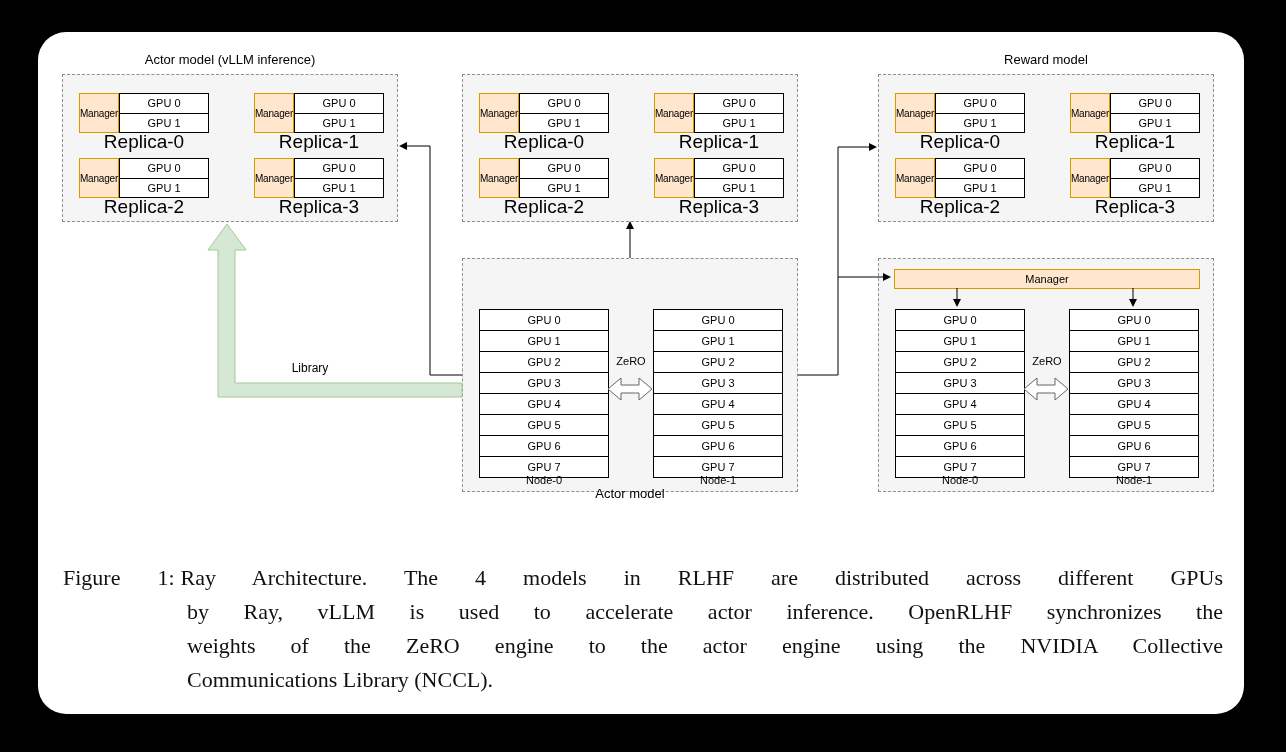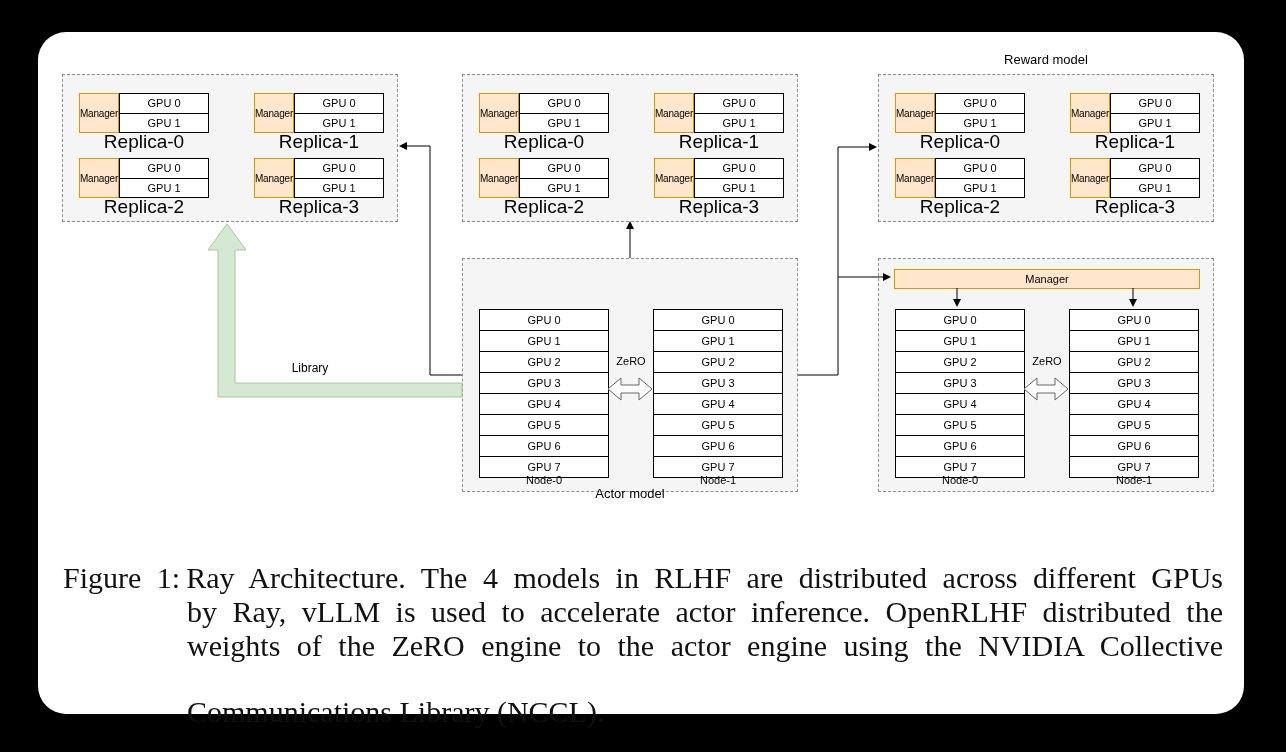--- a/index.html
+++ b/index.html
@@ -28,32 +28,33 @@
   .manager-bar{position:absolute;left:15px;top:10px;width:306px;height:20px;box-sizing:border-box;
                background:#ffe6cc;border:1px solid #d79b00;display:flex;align-items:center;justify-content:center;font-size:11px;}
 
   .zero-label{position:absolute;left:146px;top:96px;width:44px;text-align:center;font-size:11px;}
   .update-label{position:absolute;left:270px;top:361px;width:80px;text-align:center;font-size:12px;}
 
   .overlay{position:absolute;left:0;top:0;pointer-events:none;}
 
   
   .caption{position:absolute;left:63px;top:561px;width:1160px;
-           font-family:"Liberation Serif",serif;font-size:30px;color:#111;}
+           font-family:"Liberation Serif",serif;font-size:22px;color:#111;}
   .cap-line{line-height:34px;text-align:justify;text-align-last:justify;white-space:normal;}
   .cap-line.cont{padding-left:124px;}
-  .cap-line.last{text-align:center;text-align-last:left;margin-top:32px;}
+  .cap-line.last{text-align:center;text-align-last:left;}
   .cap-label{padding-right:6px;}
 </style>
 </head>
 <body>
 
 <div class="stage">
   <div class="card"></div>
 
+  <div class="panel-title" style="left:62px;top:52px">Actor model (vLLM inference)</div>
   <div class="panel-title" style="left:878px;top:52px">Reward model</div>
 
   <div class="panel" style="left:62px;top:74px;width:336px;height:148px">
     <div class="replica" style="left:16px;top:18px">
       <div class="rep-manager">Manager</div>
       <div class="rep-gpus">
         <div class="gpu-row">GPU 0</div>
         <div class="gpu-row">GPU 1</div>
       </div>
     </div>
@@ -230,17 +231,17 @@
     <polygon points="957,307 953,299 961,299" fill="#000"></polygon>
     <path d="M1133,288 V300" fill="none" stroke="#000" stroke-width="1"></path>
     <polygon points="1133,307 1129,299 1137,299" fill="#000"></polygon>
 
     <polygon points="608,389 621,378 621,385 639,385 639,378 652,389 639,400 639,393 621,393 621,400" fill="#ffffff" stroke="#666666" stroke-width="1"></polygon>
     <polygon points="1024,389 1037,378 1037,385 1055,385 1055,378 1068,389 1055,400 1055,393 1037,393 1037,400" fill="#ffffff" stroke="#666666" stroke-width="1"></polygon>
   </svg>
 
   <div class="caption">
     <div class="cap-line"><span class="cap-label">Figure 1:</span><span>Ray Architecture. The 4 models in RLHF are distributed across different GPUs</span></div>
-    <div class="cap-line cont">by Ray, vLLM is used to accelerate actor inference. OpenRLHF distributed the</div>
+    <div class="cap-line cont">by Ray, vLLM is used to accelerate actor inference. OpenRLHF synchronizes the</div>
     <div class="cap-line cont">weights of the ZeRO engine to the actor engine using the NVIDIA Collective</div>
     <div class="cap-line cont last">Communications Library (NCCL).</div>
   </div>
 </div>
 
 </body></html>

